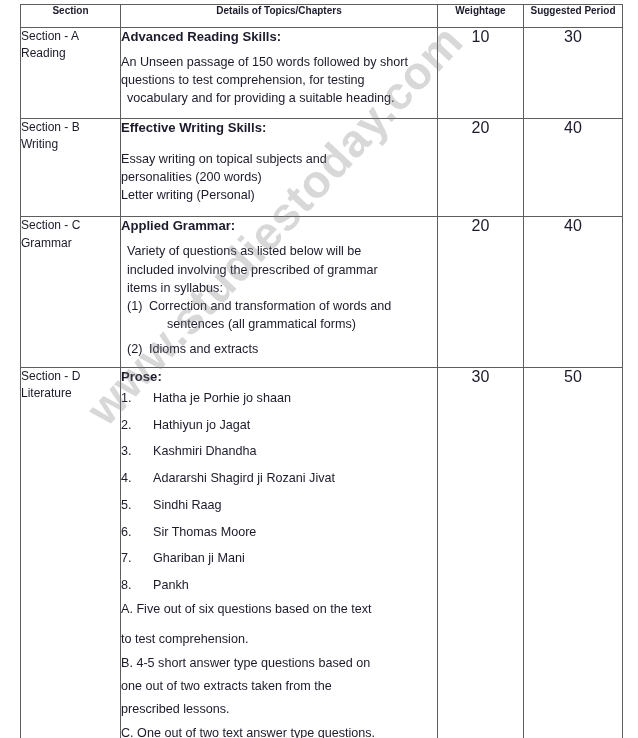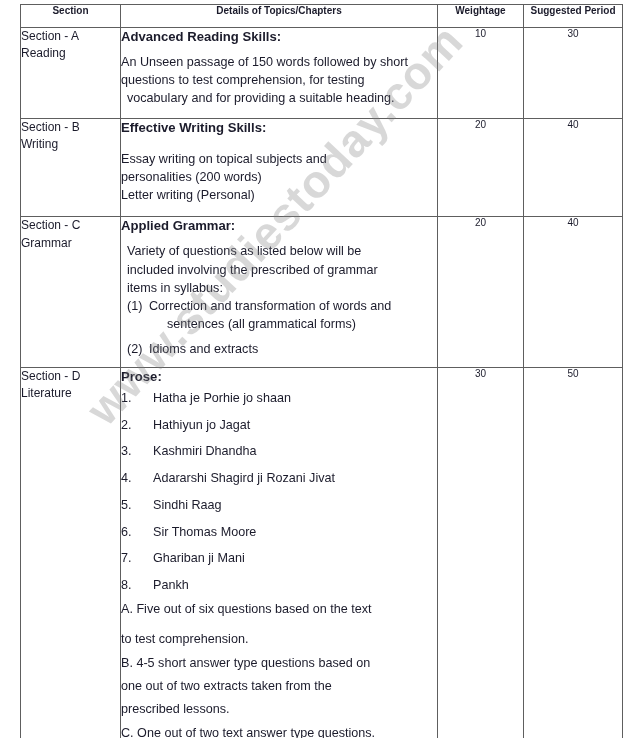--- a/index.html
+++ b/index.html
@@ -127,21 +127,21 @@
     display: block;
     margin-bottom: 7.5px;
     line-height: 1.3;
   }
   .letter-row .lline { display: block; }
 
   
   .num-cell {
     text-align: center;
     vertical-align: middle;
-    font-size: 10px;
+    font-size: 16px;
   }
 </style>
 </head>
 <body>
 
 <div class="watermark-layer">
   <div class="watermark-text">www.studiestoday.com</div>
 </div>
 
 <div class="sheet">

